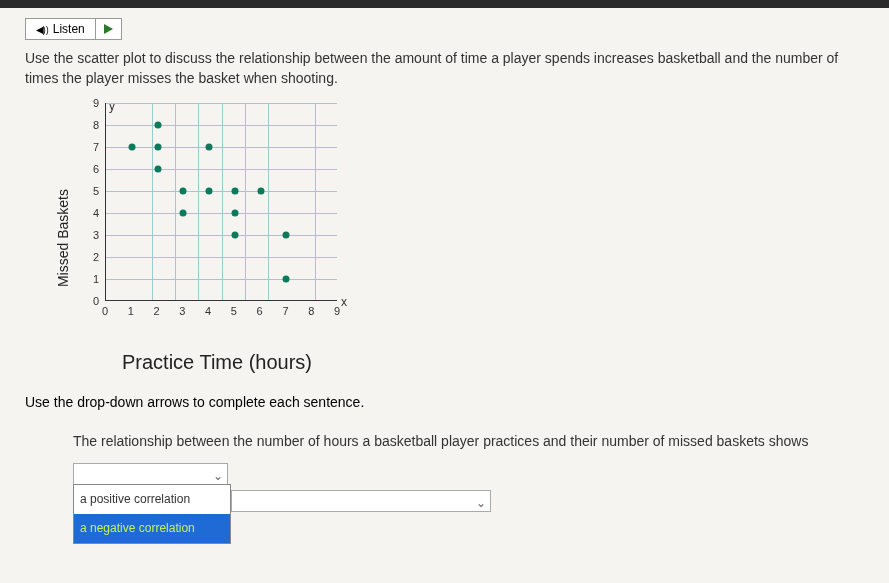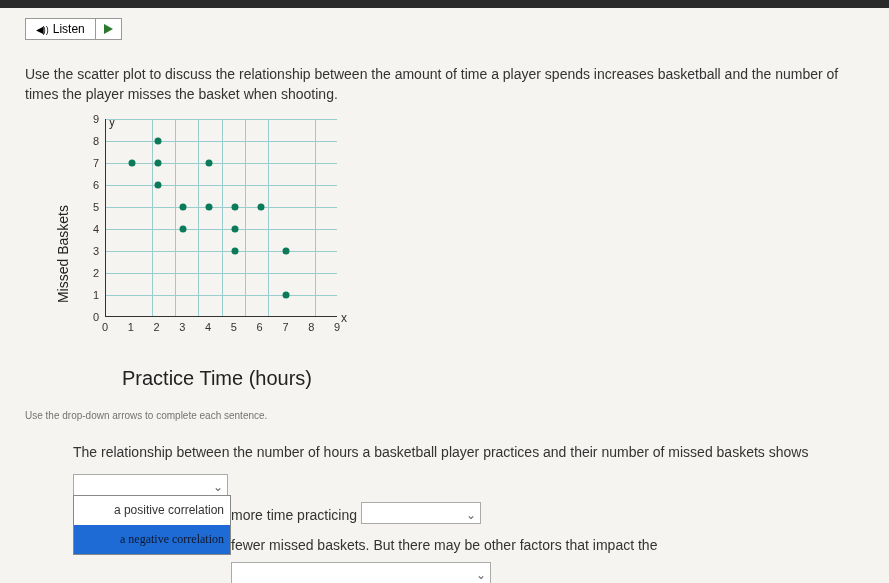--- a/index.html
+++ b/index.html
@@ -16,21 +16,21 @@
       background: #2a2a2a;
       height: 8px;
       width: 100%;
     }
     .content {
       padding: 10px 25px;
     }
     .listen-row {
       display: flex;
       gap: 0;
-      margin-bottom: 24px;
+      margin-bottom: 8px;
     }
     .listen-btn, .play-btn {
       border: 1px solid #999;
       background: #fff;
       padding: 3px 10px;
       font-size: 12px;
       display: flex;
       align-items: center;
       gap: 4px;
       cursor: pointer;
@@ -135,22 +135,22 @@
       position: absolute;
       left: 32px; top: -4px;
       font-size: 12px;
     }
     .x-axis-label-right {
       position: absolute;
       right: -10px; bottom: 14px;
       font-size: 12px;
     }
     .instruction {
-      font-size: 10px;
-      color: #737373;
+      font-size: 14px;
+      color: #000000;
       margin: 20px 0 18px;
     }
     .question-block { font-size: 14px; color: #333; line-height: 1.9; margin-left: 48px; }
     .dropdown-slot {
       display: inline-block;
       border: 1px solid #aaa;
       background: #fff;
       min-width: 155px;
       height: 22px;
       vertical-align: middle;
@@ -177,26 +177,24 @@
       left: 0;
       width: 158px;
       border: 1px solid #888;
       background: #fff;
       z-index: 10;
       font-size: 12px;
     }
     .dropdown-menu div {
       padding: 3px 6px;
       cursor: pointer;
-      text-align: right;
     }
     .dropdown-menu .selected {
       background: #1e6bd6;
-      color: #0f172a;
-      font-family: Liberation Serif, serif;
+      color: #bef264;
     }
     .line2 { margin-top: 6px; }
     .line3 { margin-top: 4px; display:flex; align-items:flex-start; gap:4px; flex-wrap:wrap;}
   </style>
 </head>
 <body>
 
 <div class="top-bar"></div>
 
 <div class="content">
@@ -272,23 +270,18 @@
     <div class="line2">
       <span class="dropdown-open">
         <span class="dropdown-slot"></span>
         <div class="dropdown-menu" id="ddmenu">
             <div>a positive correlation</div>
             <div class="selected">a negative correlation</div>
           </div>
       </span>
     </div>
 
-    <div class="line3" style="margin-left:158px;">
-      <span>more time practicing</span>
-      <span class="dropdown-slot" style="min-width:120px"></span>
-      <span>fewer missed baskets. But there may be other factors that impact the</span>
-    </div>
     <div style="margin-left:158px;">
       <span class="dropdown-slot" style="min-width:260px"></span>
     </div>
   </div>
 
 </div>
 
 </body></html>

